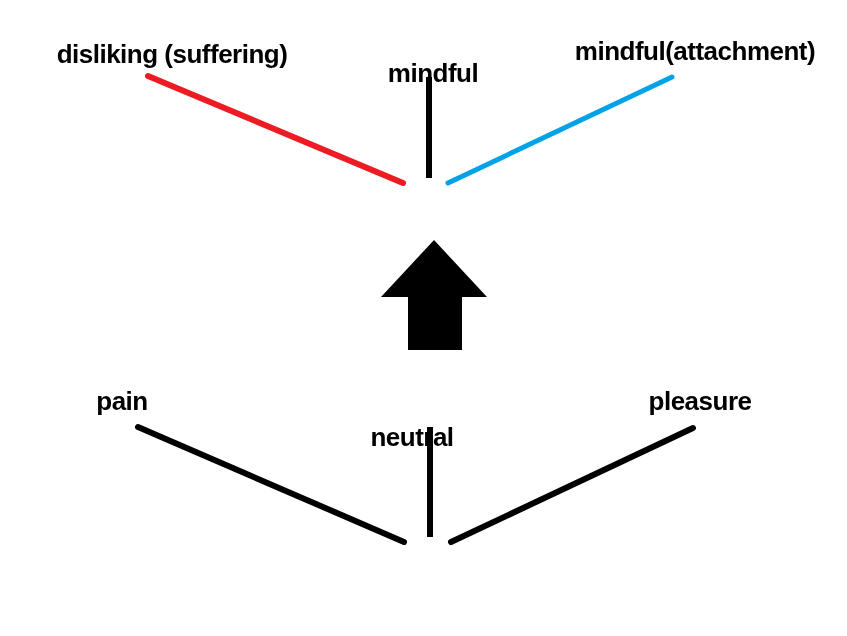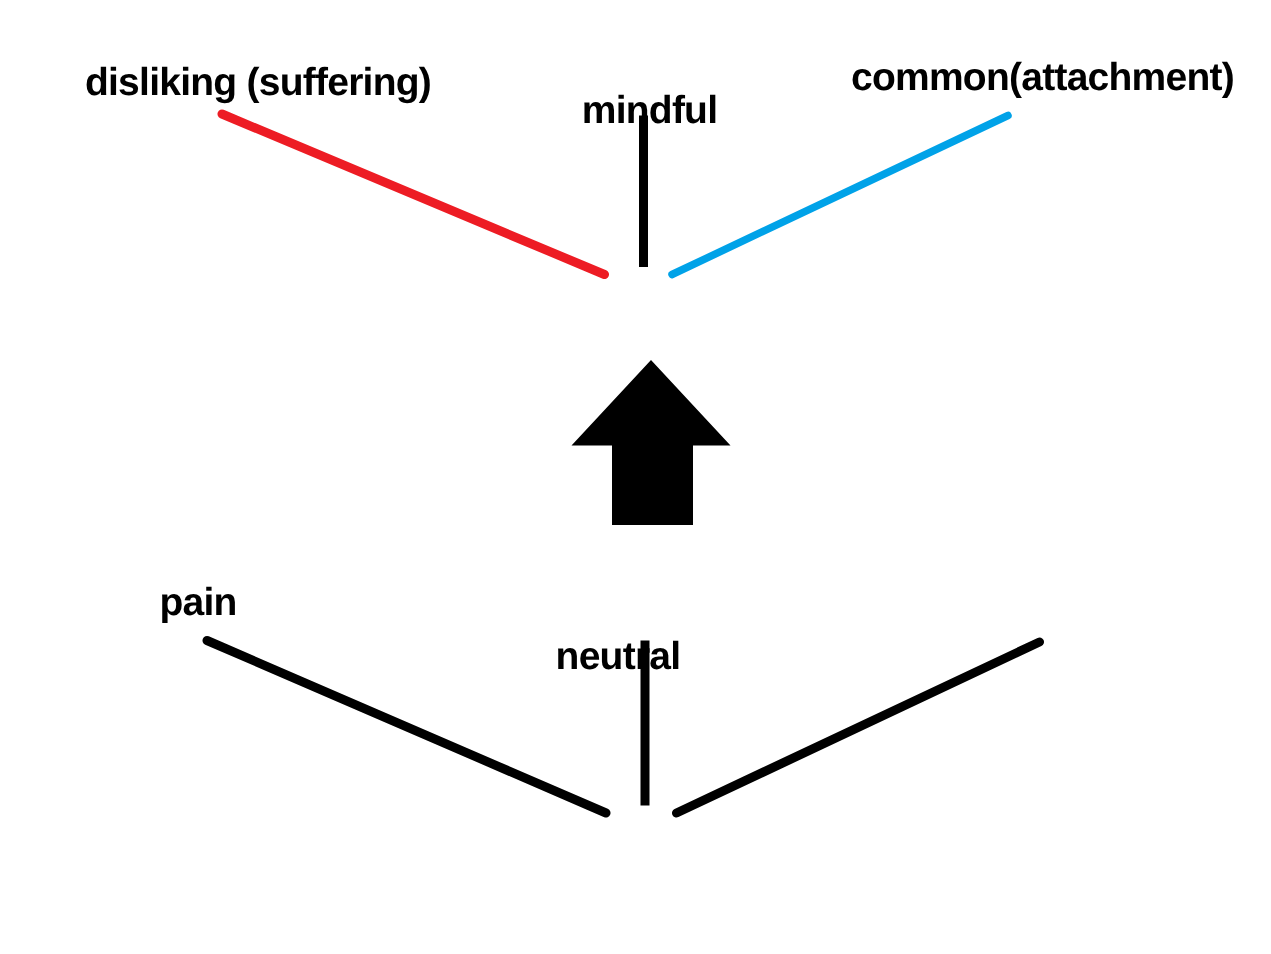--- a/index.html
+++ b/index.html
@@ -29,21 +29,21 @@
     font-weight: 700;
     font-size: 26px;
     line-height: 1.1;
     color: #000000;
     letter-spacing: -0.5px;
   }
   .lbl-disliking { left: 172px; top: 40px; }
   .lbl-mindful   { left: 433px; top: 27px; margin-top: 32px; }
   .lbl-liking    { left: 695px; top: 37px; }
   .lbl-common    { left: 431px; top: 189px; }
-  .lbl-pain      { left: 132px; top: 387px; }
+  .lbl-pain      { left: 122px; top: 387px; }
   .lbl-neutral   { left: 412px; top: 387px; margin-top: 36px; }
   .lbl-pleasure  { left: 700px; top: 387px; }
   .lbl-feelings  { left: 428px; top: 563px; }
 </style>
 </head>
 <body>
 
 <div id="canvas">
 
   <svg id="diagram-svg" viewBox="0 0 847 636" xmlns="http://www.w3.org/2000/svg" aria-hidden="true">
@@ -54,18 +54,19 @@
 
     <polygon points="434,240 487,297 462,297 462,350 408,350 408,297 381,297" fill="#000000"></polygon>
 
     <line x1="138" y1="427" x2="404" y2="542" stroke-width="6" stroke-linecap="round" stroke="#000000"></line>
     <line x1="430" y1="427" x2="430" y2="537" stroke-width="6" stroke-linecap="butt" stroke="#000000"></line>
     <line x1="693" y1="428" x2="451" y2="542" stroke-width="6" stroke-linecap="round" stroke="#000000"></line>
   </svg>
 
   <div class="lbl lbl-disliking">disliking (suffering)</div>
   <div class="lbl lbl-mindful">mindful</div>
-  <div class="lbl lbl-liking">common(attachment)</div>
+  <div class="lbl lbl-liking">mindful(attachment)</div>
 
   <div class="lbl lbl-pain">pain</div>
   <div class="lbl lbl-neutral">neutral</div>
+  <div class="lbl lbl-pleasure">pleasure</div>
 
 </div>
 
 </body></html>

